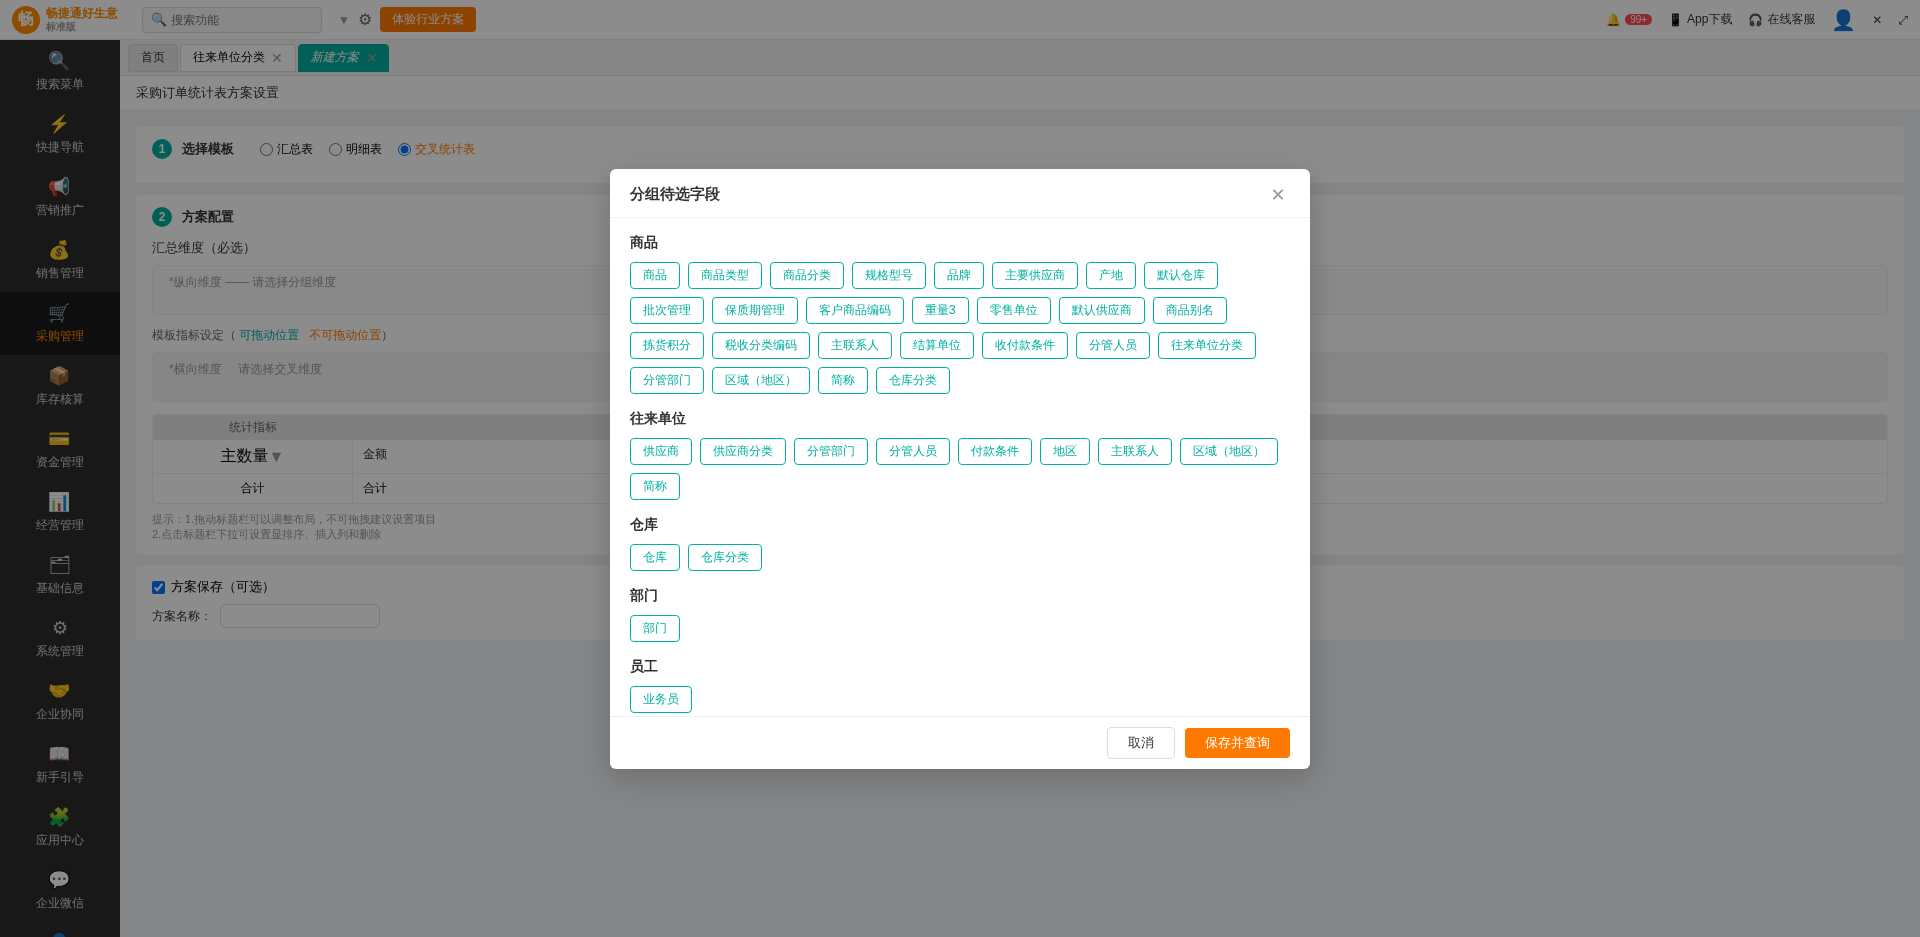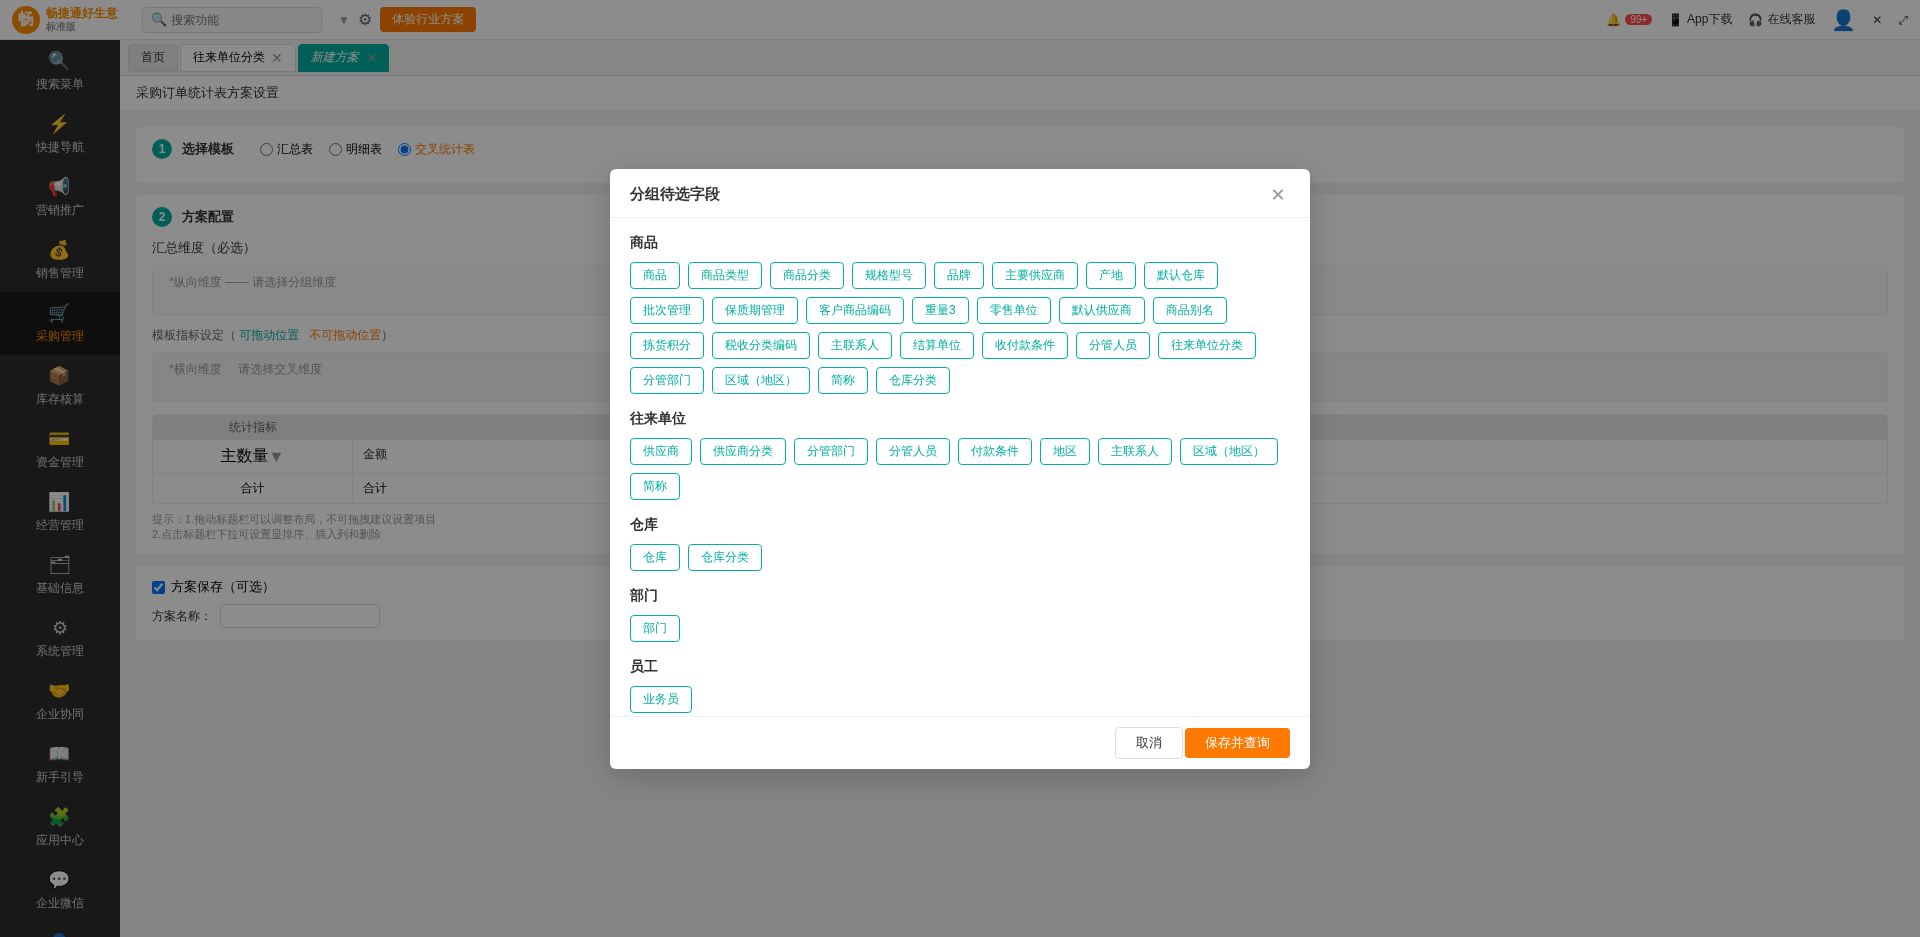--- a/index.html
+++ b/index.html
@@ -154,21 +154,21 @@
       flex: 1;
       overflow-y: auto;
       padding: 16px 20px;
     }
     .modal-footer {
       display: flex;
       justify-content: flex-end;
       align-items: center;
       padding: 10px 20px;
       border-top: 1px solid #f0f0f0;
-      gap: 2px;
+      gap: 10px;
     }
 
     
     .field-section { margin-bottom: 16px; }
     .section-title {
       font-size: 14px;
       font-weight: bold;
       color: #333;
       margin-bottom: 10px;
     }

